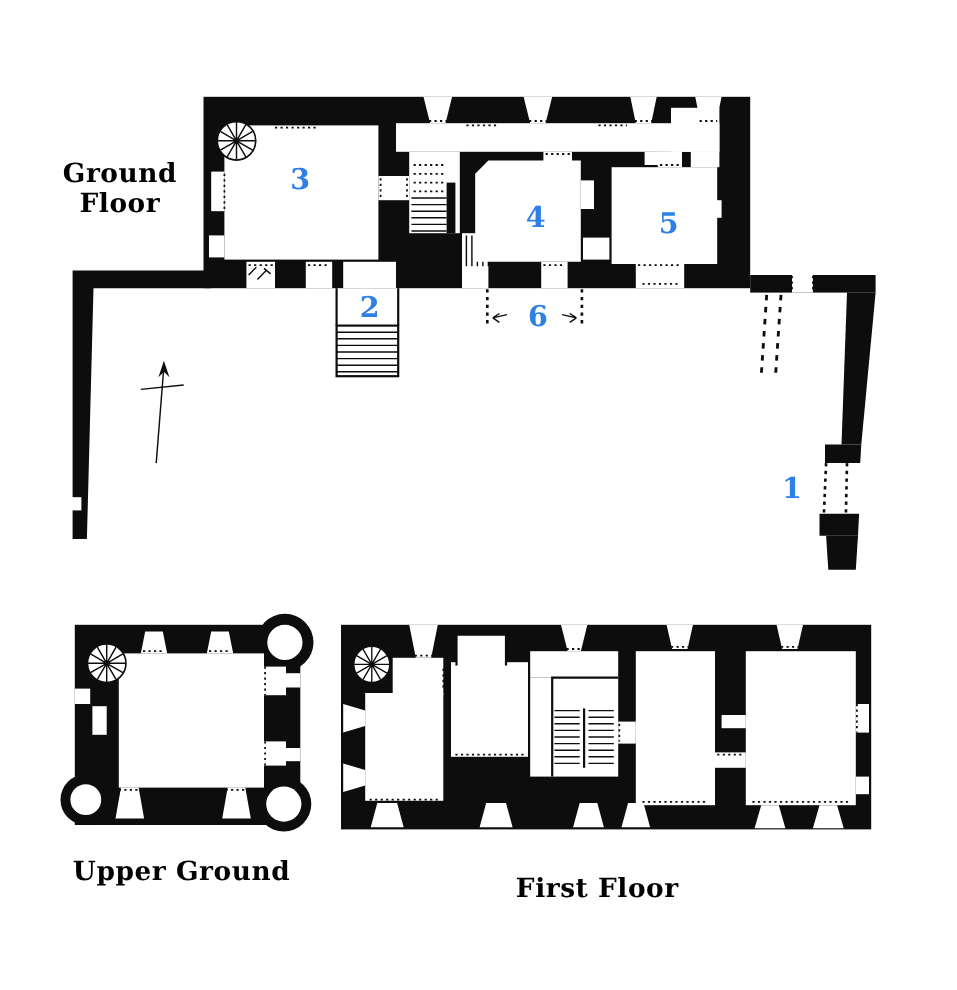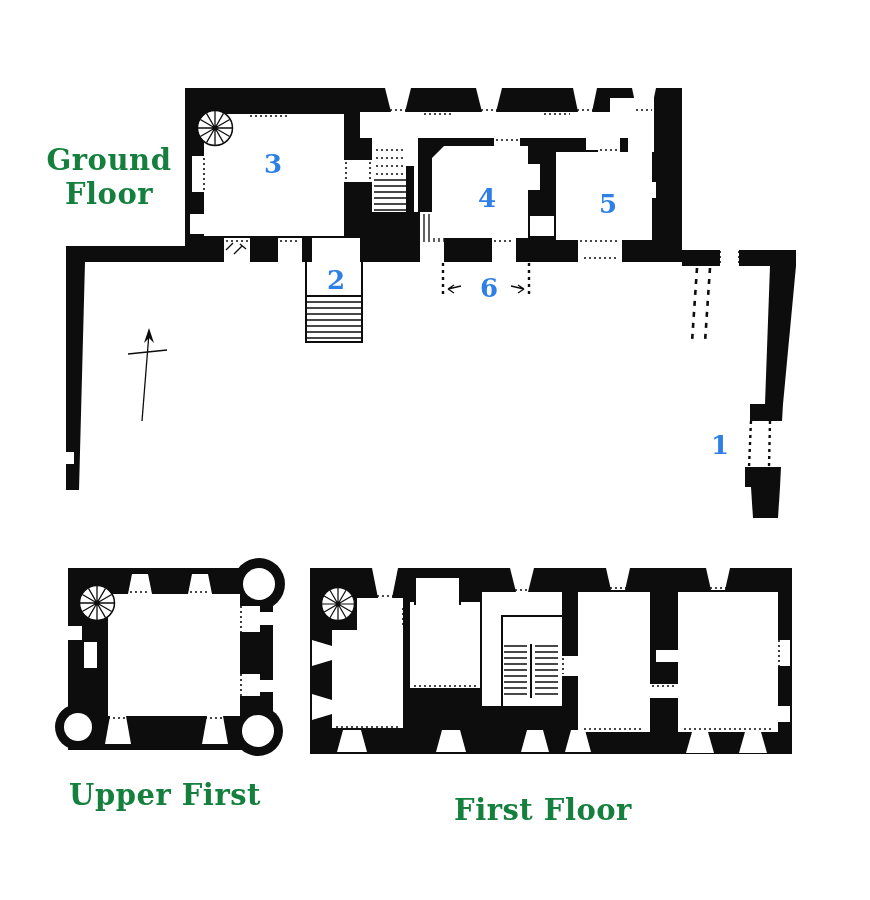--- a/index.html
+++ b/index.html
@@ -1,20 +1,20 @@
 <!DOCTYPE html>
 <html><head>
 <meta charset="utf-8">
 <style>
   html,body{margin:0;padding:0;background:#ffffff;}
   #page{position:relative;width:870px;height:900px;background:#ffffff;overflow:hidden;
         font-family:"DejaVu Serif","Liberation Serif",serif;}
   #plan-svg{position:absolute;left:0;top:0;}
-  .lbl{position:absolute;color:#15803d;font-weight:bold;text-align:center;
-       line-height:1.18;letter-spacing:.5px;font-size:29px;}
+  .lbl{position:absolute;color:#000000;font-weight:bold;text-align:center;
+       line-height:1.18;letter-spacing:.5px;font-size:24px;}
   .num{position:absolute;color:#2e80e6;font-weight:bold;text-align:center;
        font-size:26px;width:26px;}
   .k{fill:#0d0d0d;}
   .w{fill:#ffffff;}
   .ln{stroke:#0d0d0d;stroke-width:1.3;fill:none;}
   .ln2{stroke:#0d0d0d;stroke-width:2;fill:none;}
   .dot{stroke:#0d0d0d;stroke-width:1.6;stroke-dasharray:2 3;fill:none;}
   .dash{stroke:#0d0d0d;stroke-width:2.4;stroke-dasharray:3 4;fill:none;}
   .dash2{stroke:#0d0d0d;stroke-width:2.6;stroke-dasharray:5 6;fill:none;}
 </style>
@@ -233,21 +233,21 @@
 
     <line class="dot" x1="336" y1="727" x2="398" y2="727"></line>
     <line class="dot" x1="414" y1="686" x2="476" y2="686"></line>
     <line class="dot" x1="584" y1="729" x2="644" y2="729"></line>
     <line class="dot" x1="684" y1="729" x2="774" y2="729"></line>
   </g>
   <use href="#spiral-sym" transform="translate(338,604) scale(0.94)"></use>
 </svg>
 
   <div class="lbl" style="left:34px;top:143px;width:150px;">Ground Floor</div>
-  <div class="lbl" style="left:60px;top:778px;width:210px;">Upper First</div>
+  <div class="lbl" style="left:60px;top:778px;width:210px;">Upper Ground</div>
   <div class="lbl" style="left:438px;top:778px;width:210px;margin-top:15px;">First Floor</div>
 
   <div class="num" style="left:260px;top:149px;">3</div>
   <div class="num" style="left:474px;top:183px;">4</div>
   <div class="num" style="left:595px;top:189px;">5</div>
   <div class="num" style="left:323px;top:265px;">2</div>
   <div class="num" style="left:476px;top:273px;">6</div>
   <div class="num" style="left:707px;top:430px;">1</div>
 </div>
 

